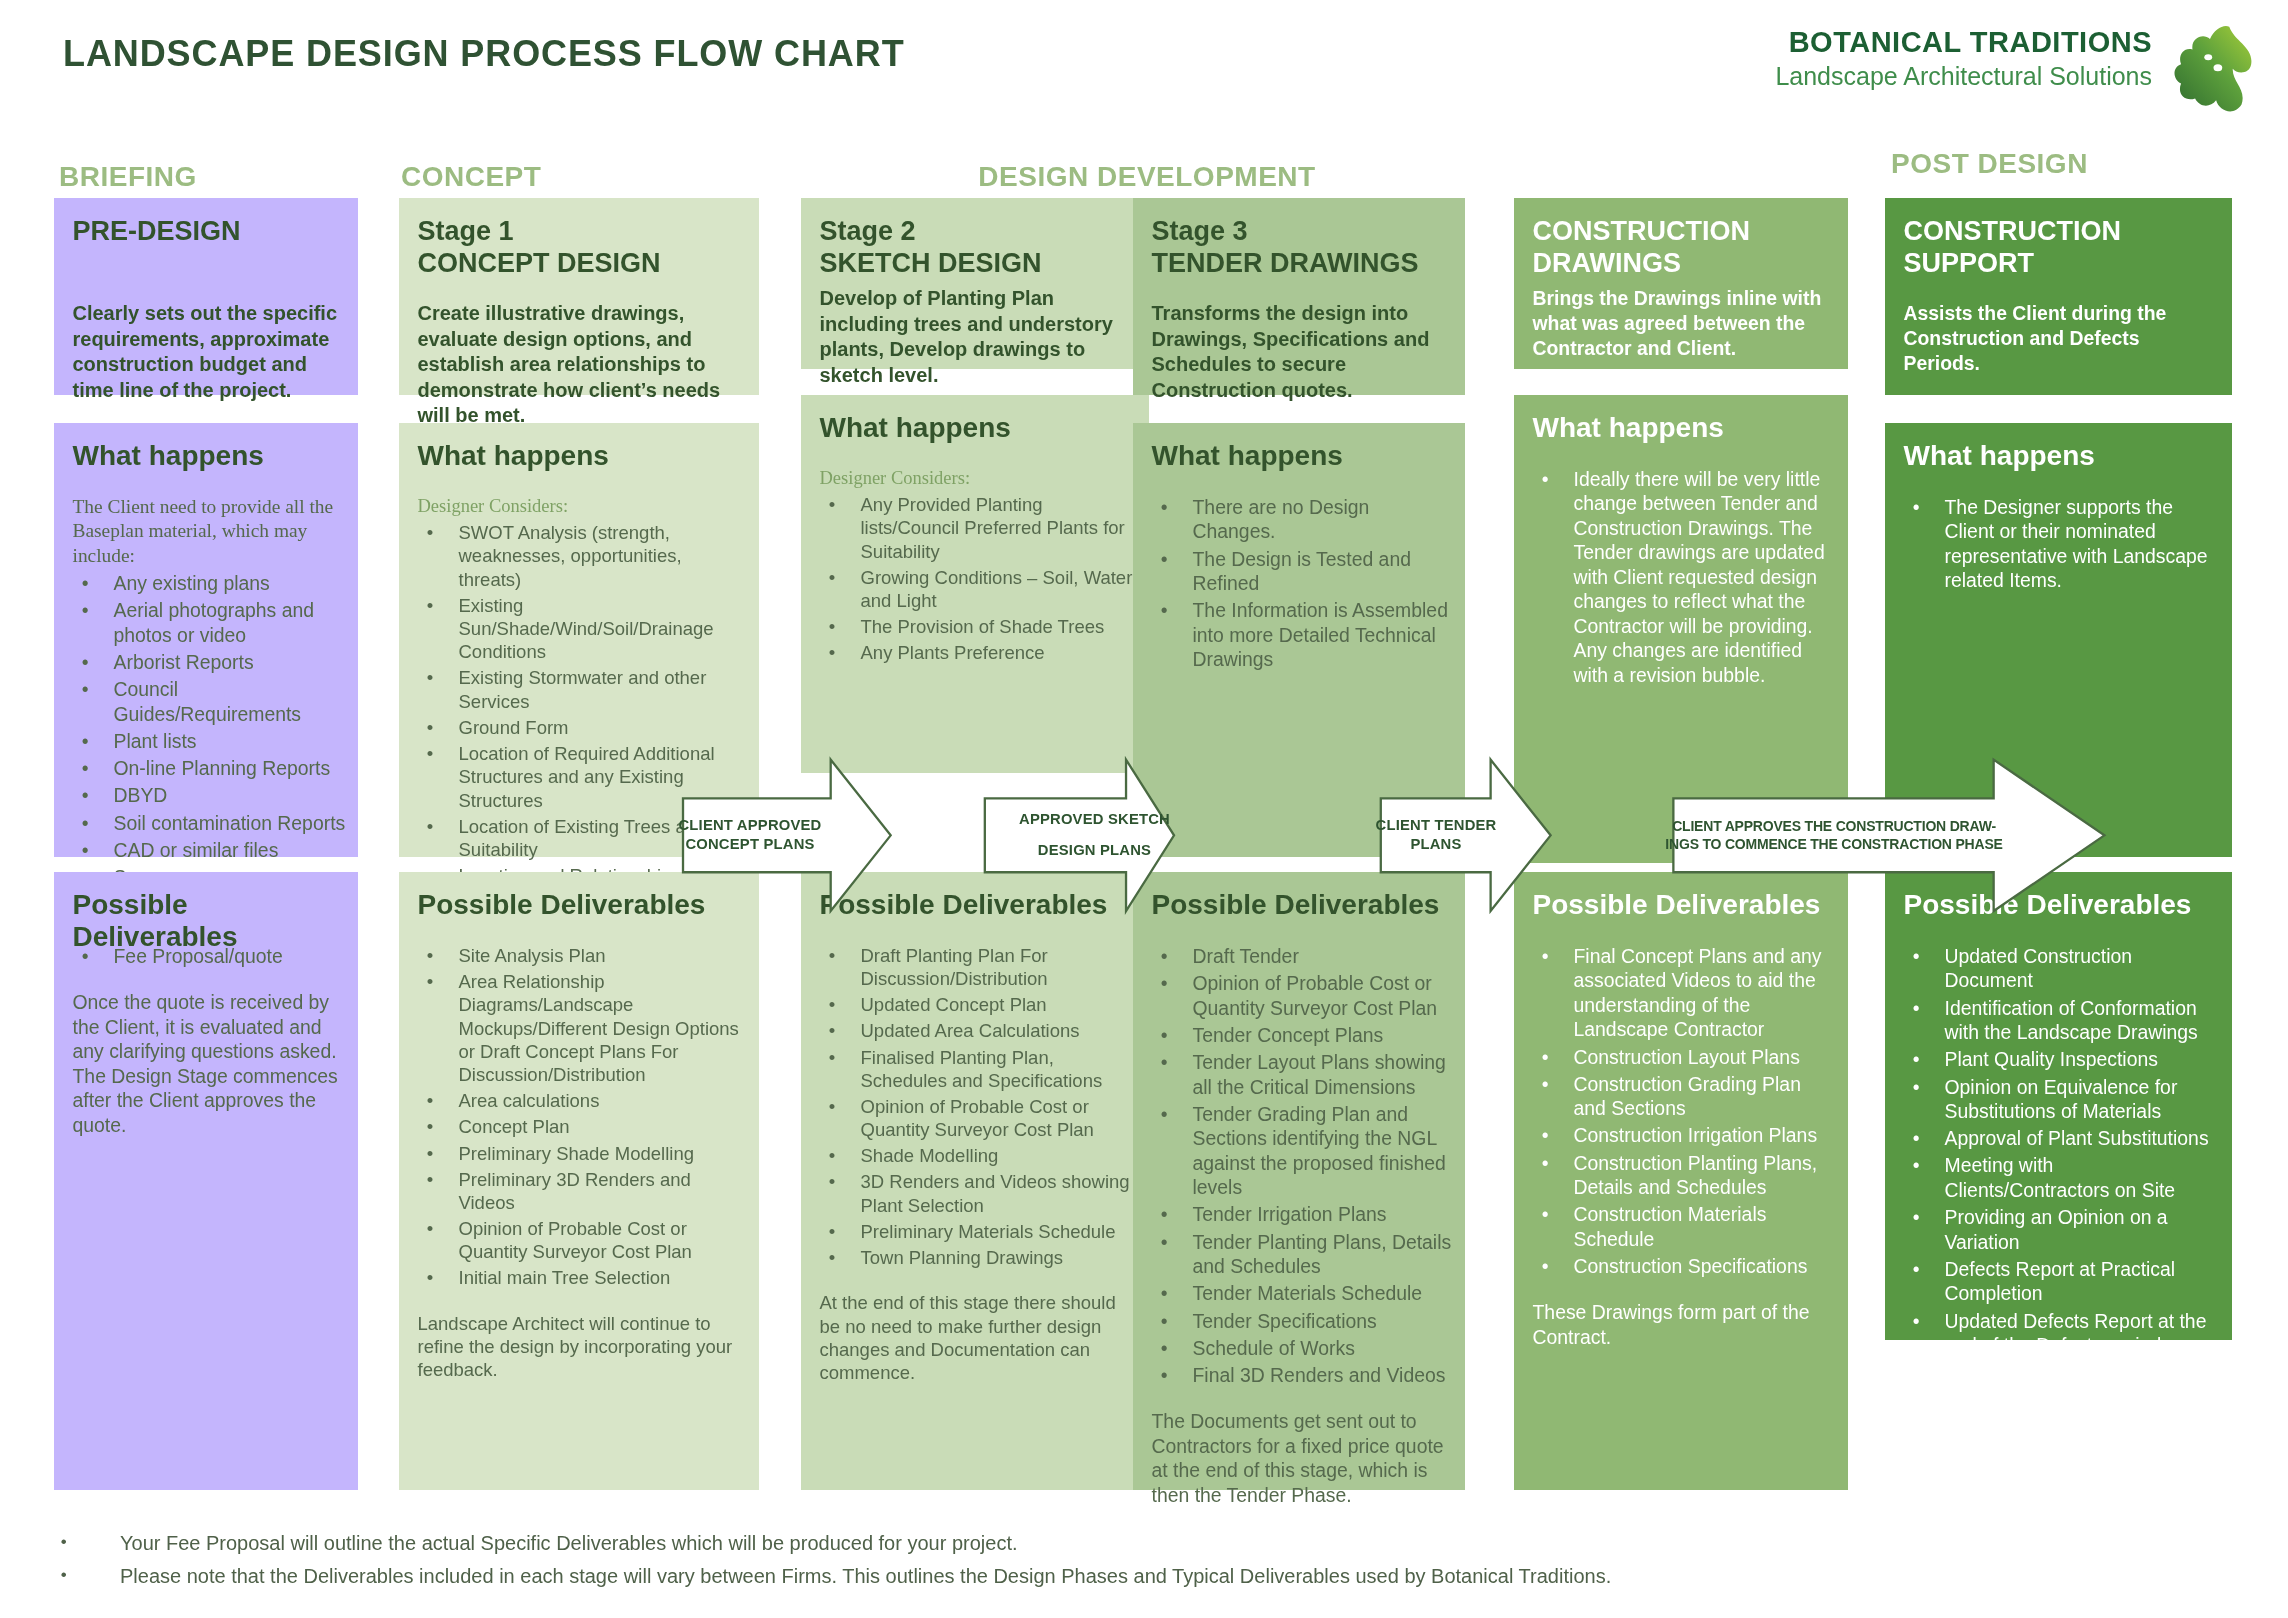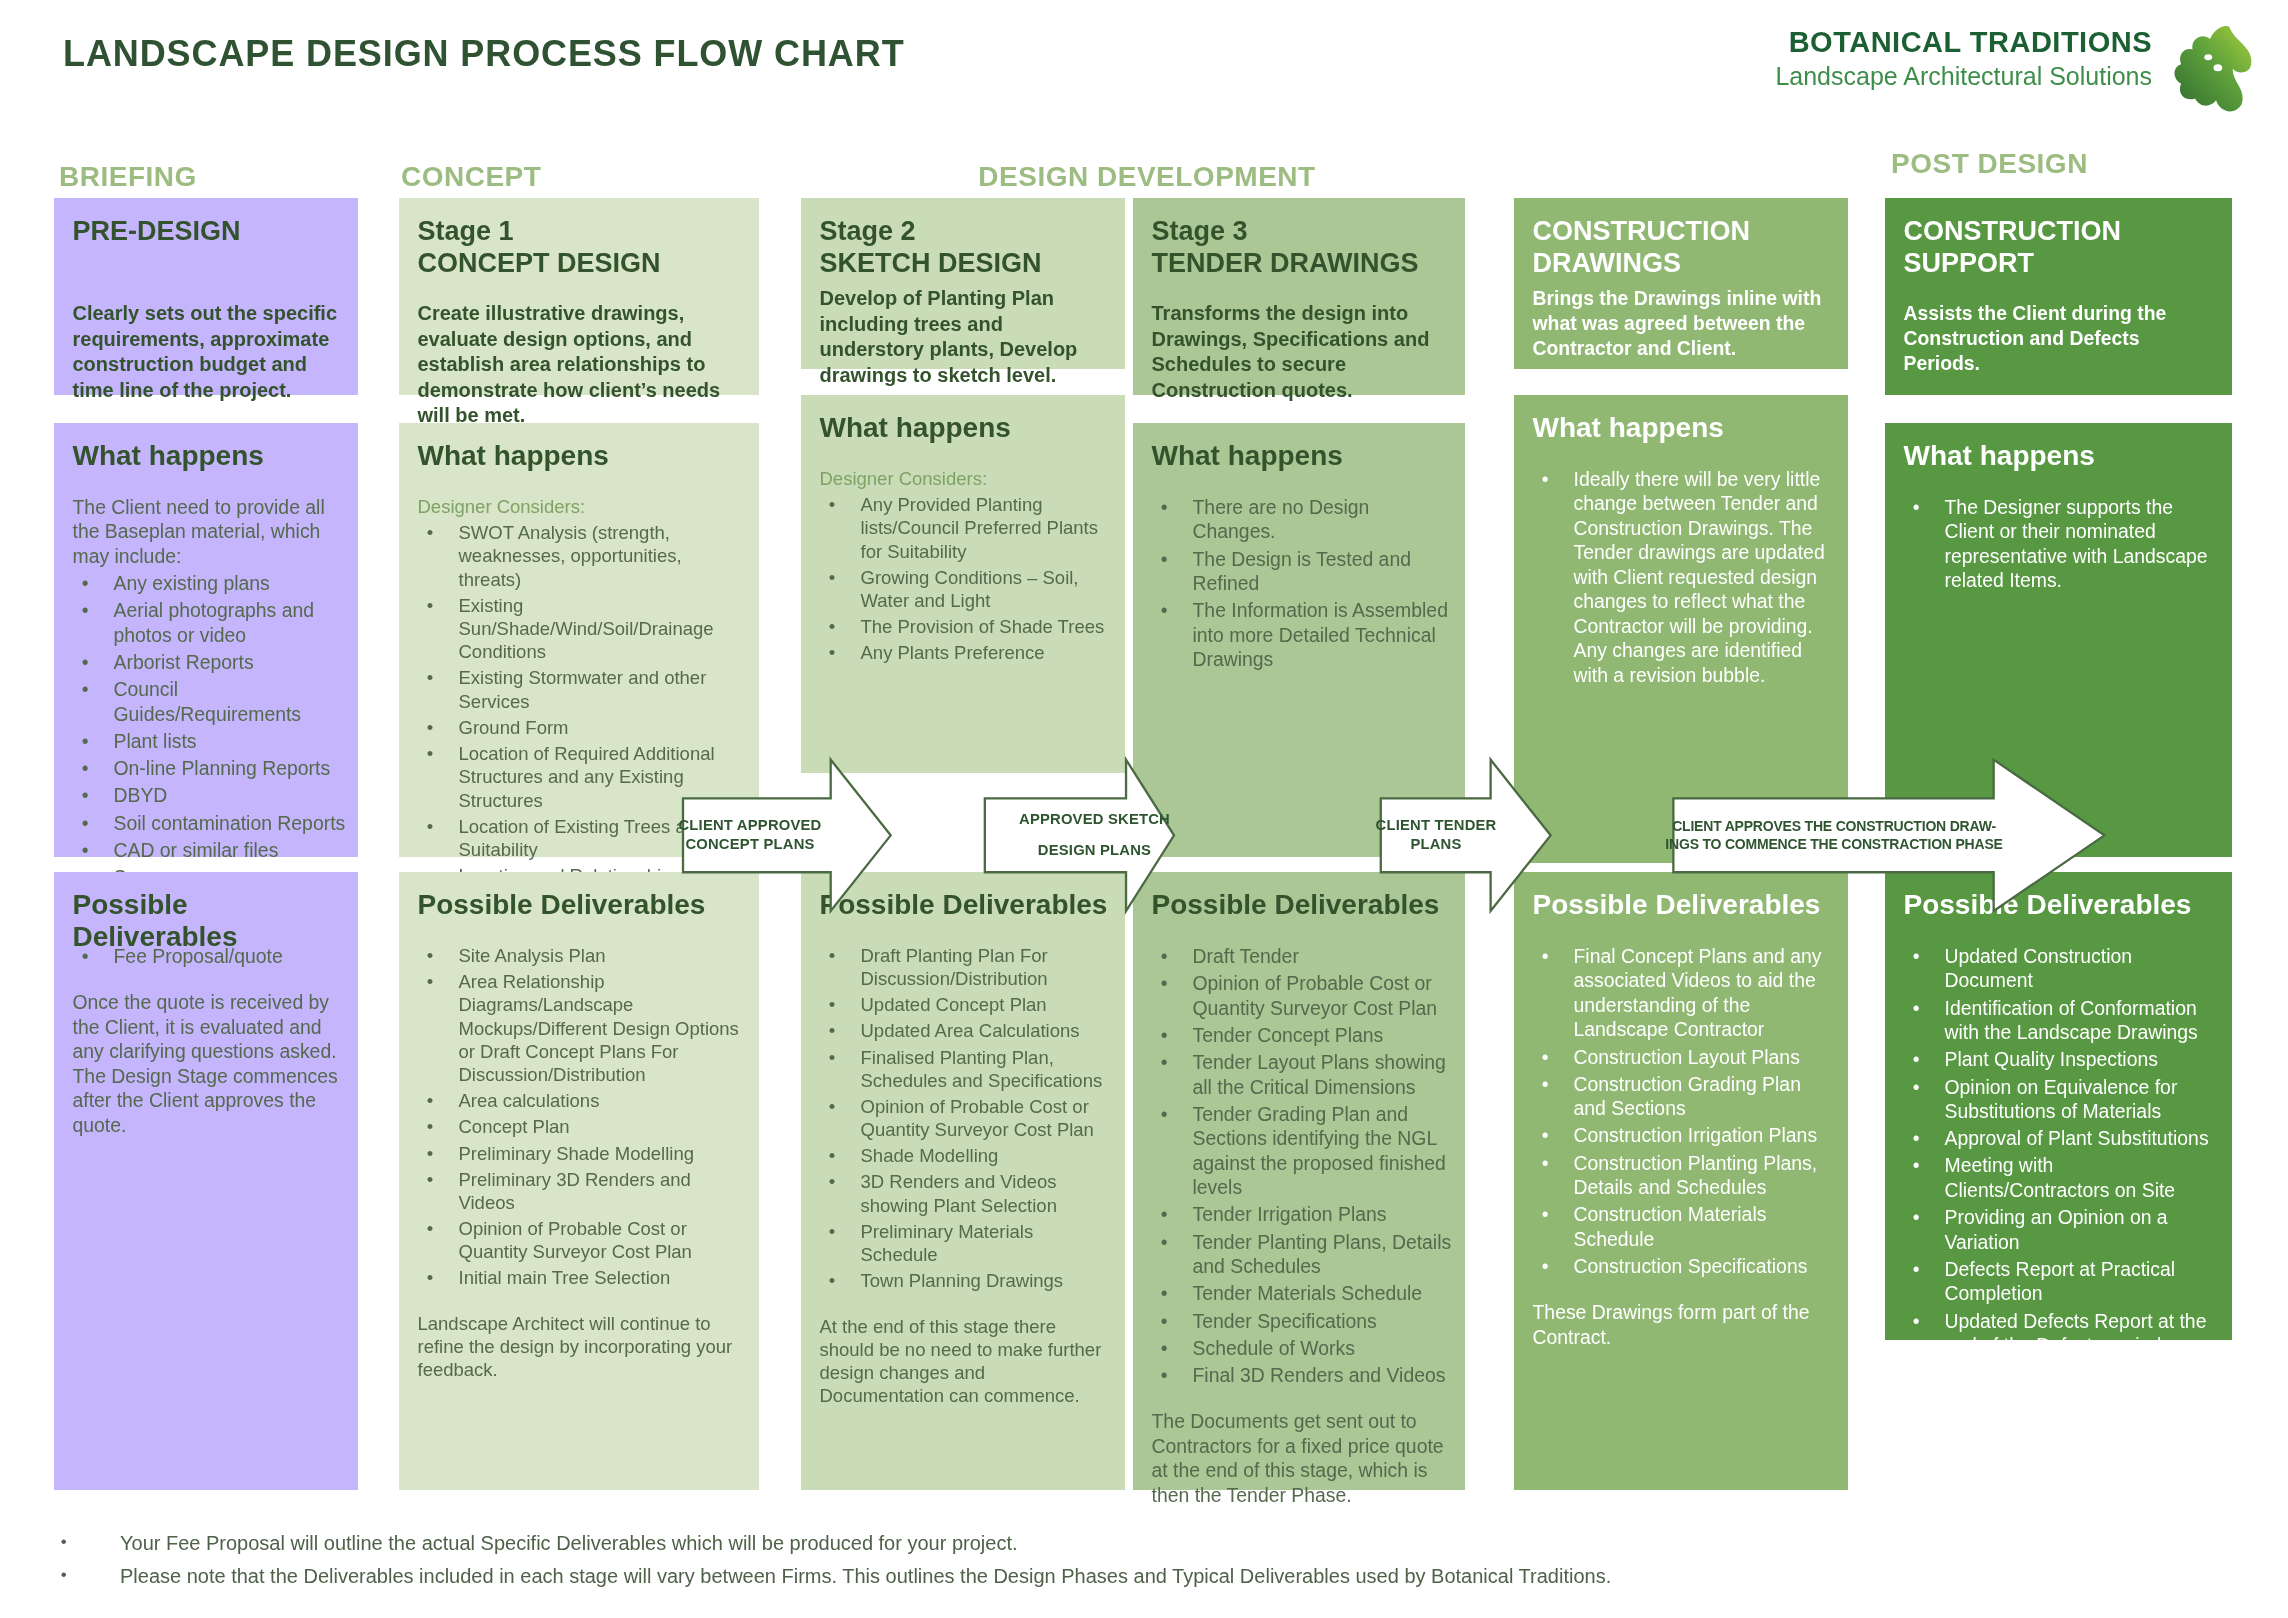--- a/index.html
+++ b/index.html
@@ -21,21 +21,21 @@
     color:#9cbc82;letter-spacing:0.5px;white-space:nowrap;
   }
   #sec-briefing{left:59px;}
   #sec-concept{left:401px;}
   #sec-design-dev{left:1147px;transform:translateX(-50%);}
   #sec-post-design{left:1891px;top:148px;}
 
   .column{position:absolute;top:0;height:1619px;}
   #col1{left:54px;width:304px;}
   #col2{left:399px;width:360px;}
-  #col3{left:801px;width:324px;}
+  #col3{left:801px;width:324px;padding-left:24px;}
   #col4{left:1133px;width:332px;}
   #col5{left:1514px;width:334px;}
   #col6{left:1885px;width:347px;}
 
   .box{position:absolute;left:0;right:0;box-sizing:border-box;padding:16.6px 14.8px 13px 18.5px;}
   .box-head{top:198px;height:197px;}
   .box-what{top:423px;height:434px;}
   .box-deliv{top:872px;height:618px;}
   #col3 .box-head,#col5 .box-head{height:171px;}
   #col3 .box-what{top:395px;height:378px;}
@@ -61,21 +61,21 @@
   .box-heading{font-size:28px;font-weight:bold;color:#33532c;}
   .c-light .box-heading{color:#ffffff;}
 
   .box-body{
     position:absolute;left:18.5px;right:11px;top:72px;
     font-size:19.4px;line-height:1.26;color:#55694d;
   }
   #col2 .box-body,#col3 .box-body{font-size:18.5px;}
   .c-light .box-body{color:#ffffff;}
 
-  .intro{margin:0 0 2.8px 0;}
+  .intro{margin:0 0 2.8px 0;font-family:Liberation Serif, serif;}
   .intro.considers{color:#7fa265;}
 
   ul.blist{list-style:none;margin:0;padding:0;}
   ul.blist li{position:relative;padding-left:41px;margin:0 0 2.8px 0;}
   ul.blist li::before{content:"•";position:absolute;left:9.2px;top:0;}
 
   .note{margin-top:22px;}
 
   #arrow-layer{position:absolute;left:0;top:0;width:2289px;height:1619px;z-index:5;pointer-events:none;}
   .arrow-poly{fill:#ffffff;stroke:#4a6a42;stroke-width:2.5;}

